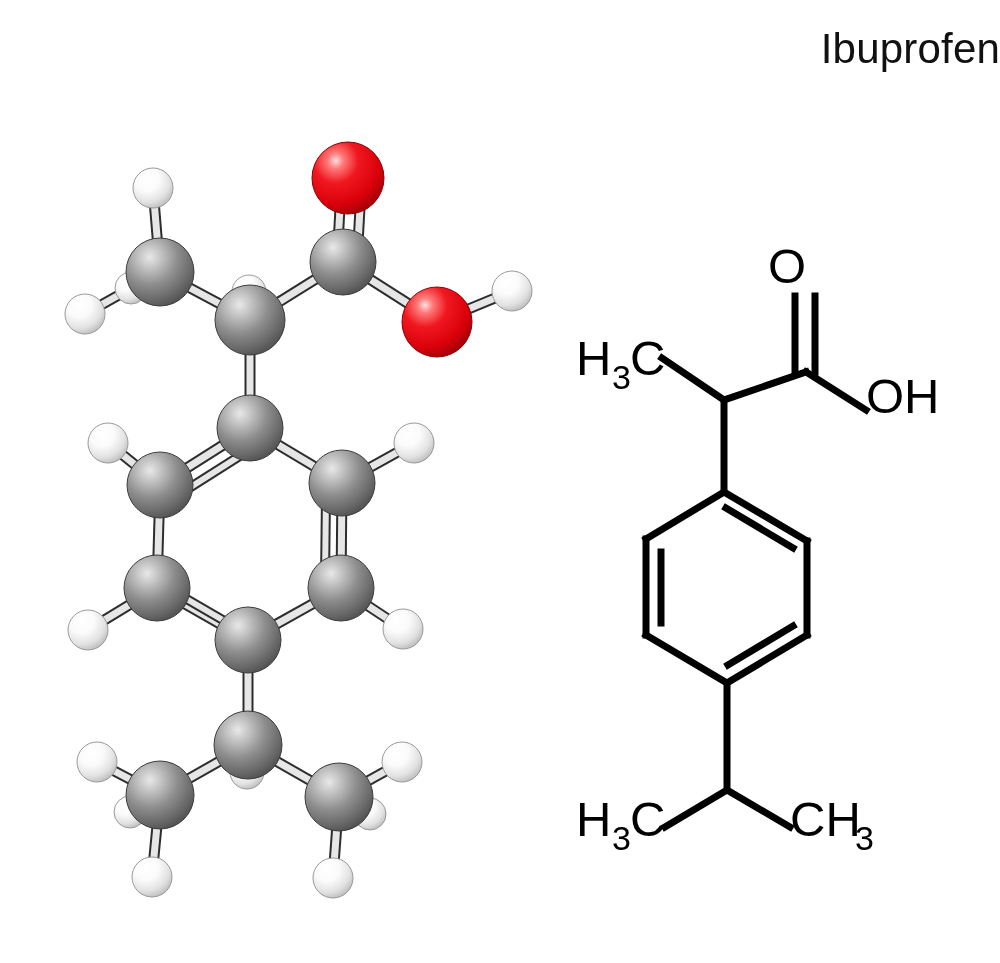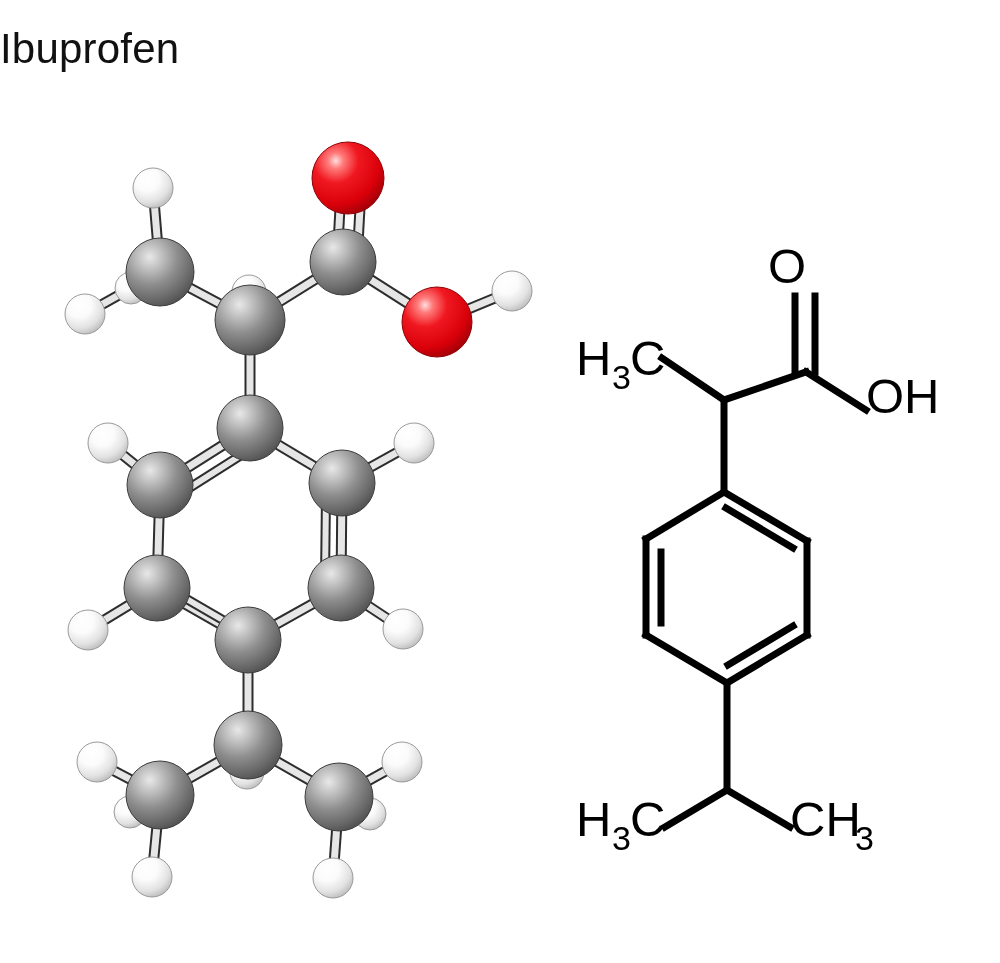--- a/index.html
+++ b/index.html
@@ -1,19 +1,19 @@
 <!DOCTYPE html>
 <html><head>
 <meta charset="utf-8">
 <style>
   html,body{margin:0;padding:0;background:#ffffff;}
   body{width:1000px;height:963px;overflow:hidden;
        font-family:"Liberation Sans",sans-serif;color:#000;}
   #page{position:relative;width:1000px;height:963px;background:#fff;}
-  #title{position:absolute;left:0;top:28px;width:1000px;text-align:left;
+  #title{position:absolute;left:0;top:28px;width:1000px;text-align:right;
          font-size:42px;font-weight:400;color:#111;letter-spacing:0.2px;line-height:1;}
   svg{position:absolute;left:0;top:0;width:1000px;height:963px;display:block;}
   .lbl{font-family:"Liberation Sans",sans-serif;font-size:49px;fill:#000;}
   .sub{font-family:"Liberation Sans",sans-serif;font-size:34px;fill:#000;}
 </style>
 </head>
 <body>
 
 <div id="page">
 

